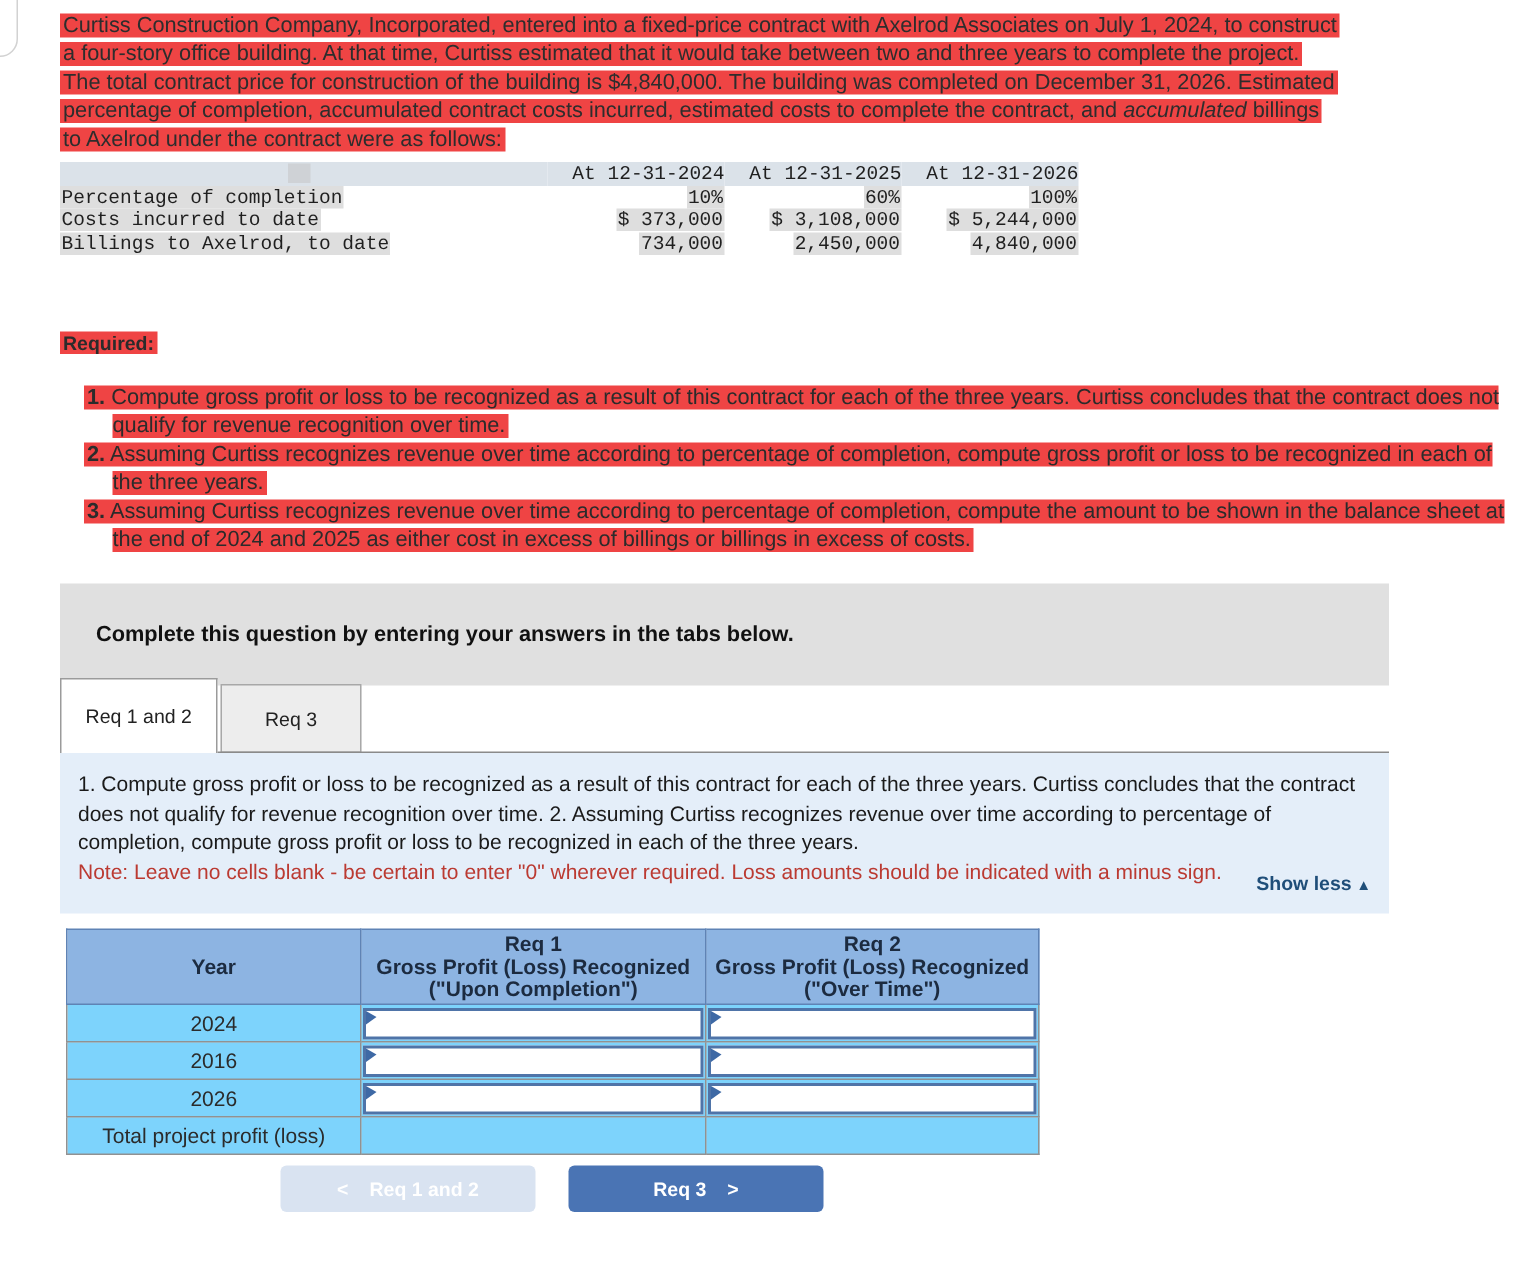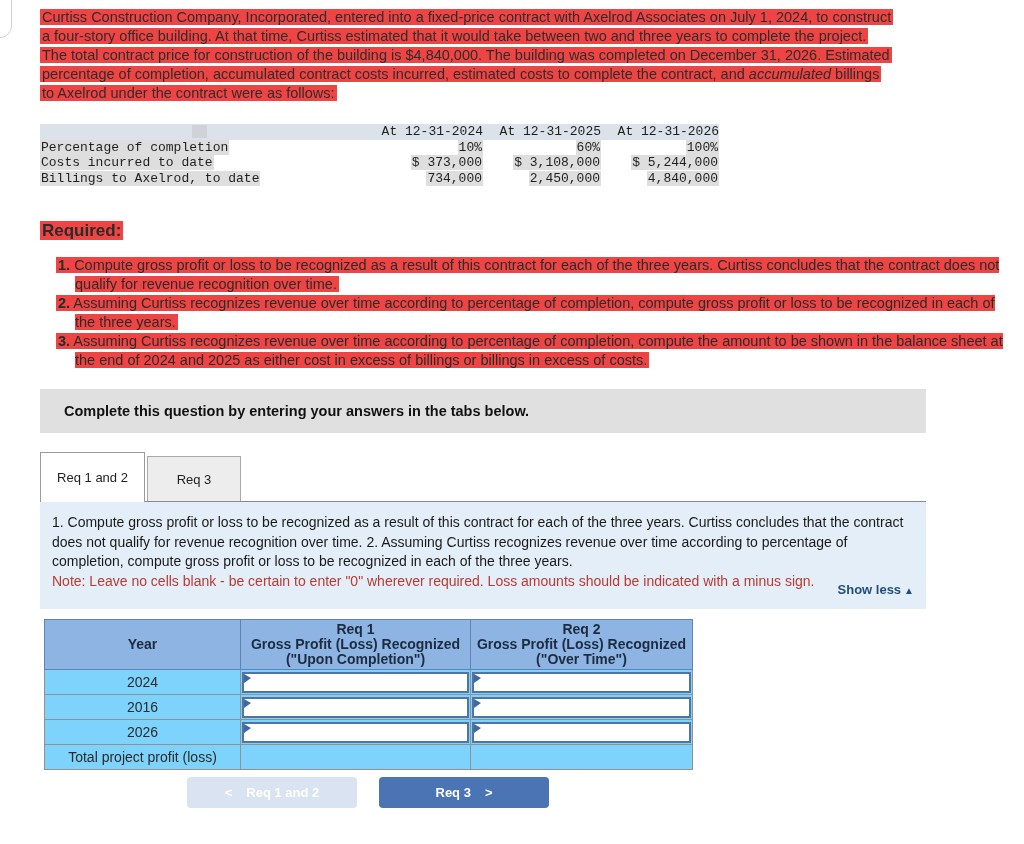--- a/index.html
+++ b/index.html
@@ -10,37 +10,37 @@
   
   .corner-artifact { position:absolute; left:-22px; top:-16px; width:34px; height:54px;
     border:1px solid #d2d2d2; border-radius:12px; background:#fff; }
 
   
   .intro { position:absolute; left:40px; top:8px; font-size:14.5px; line-height:19px; color:#2d2d2d; }
   .iline { white-space:nowrap; }
   .hl { background:#ef4444; padding:0 2px; }
 
   
-  .mono-table { position:absolute; left:40px; top:124px; border-collapse:collapse;
+  .mono-table { position:absolute; left:40px; top:108px; border-collapse:collapse;
     font-family:"Liberation Mono","DejaVu Sans Mono",monospace; font-size:13px; line-height:15.5px; color:#1f1f1f; }
   .mono-table th, .mono-table td { padding:0; font-weight:normal; }
   .mono-table .lblcol { width:325px; text-align:left;margin-top:38px; }
   .mono-table .datacol { width:118px; text-align:right; padding-left:14px; }
   .mono-table thead tr { background:#dbe2e9; }
   .mhl { background:#dedede; padding:0 1px; }
   .hdr-spacer { display:inline-block; width:15px; height:13px; background:#cfd2d6; vertical-align:middle; margin-left:152px; }
 
   
-  .required-head { position:absolute; left:40px; top:221px; font-size:17px; font-weight:bold; }
+  .required-head { position:absolute; left:40px; top:221px; font-size:13px; font-weight:bold; }
   .req-list { position:absolute; left:56px; top:256px; width:956px; font-size:14.5px; line-height:19px; }
   .req-item { padding-left:19px; text-indent:-19px; margin-bottom:0; }
   .req-item .num { font-weight:bold; }
 
   
-  .gray-banner { position:absolute; left:40px; top:389px; width:886px; height:44px; background:#e0e0e0;
+  .gray-banner { position:absolute; left:40px; top:389px; width:886px; height:68px; background:#e0e0e0;
     display:flex; align-items:center; padding-left:24px; font-size:14.5px; font-weight:bold; color:#111; }
 
   
   .tabs { position:absolute; left:40px; top:452px; width:886px; height:50px; display:flex; align-items:flex-end; }
   .tab { font-size:13px; color:#222; display:flex; align-items:center; justify-content:center; cursor:pointer; }
   .tab.active { width:105px; height:50px; background:#ffffff; border:1px solid #9b9b9b; border-bottom:none; z-index:2; }
   .tab.inactive { width:94px; height:46px; background:#ededed; border:1px solid #a8a8a8; margin-left:2px; }
   .tab-underline { position:absolute; left:0; bottom:0; width:886px; border-bottom:1px solid #8a8a8a; }
 
   

